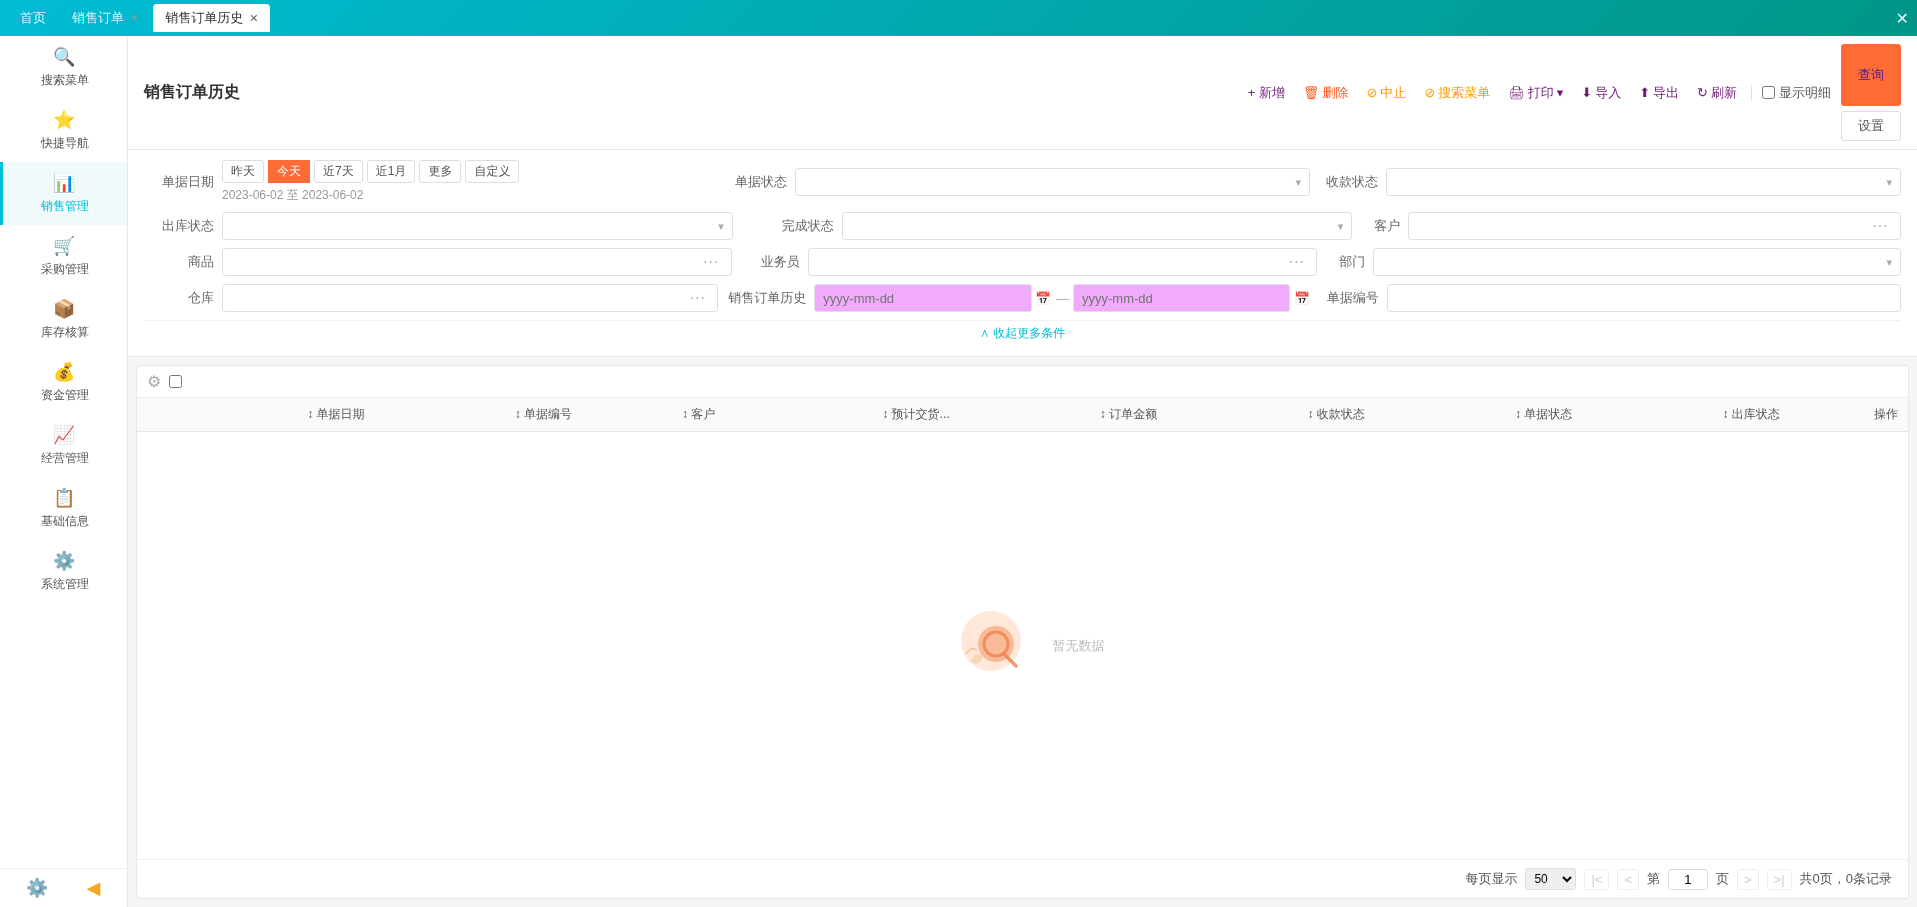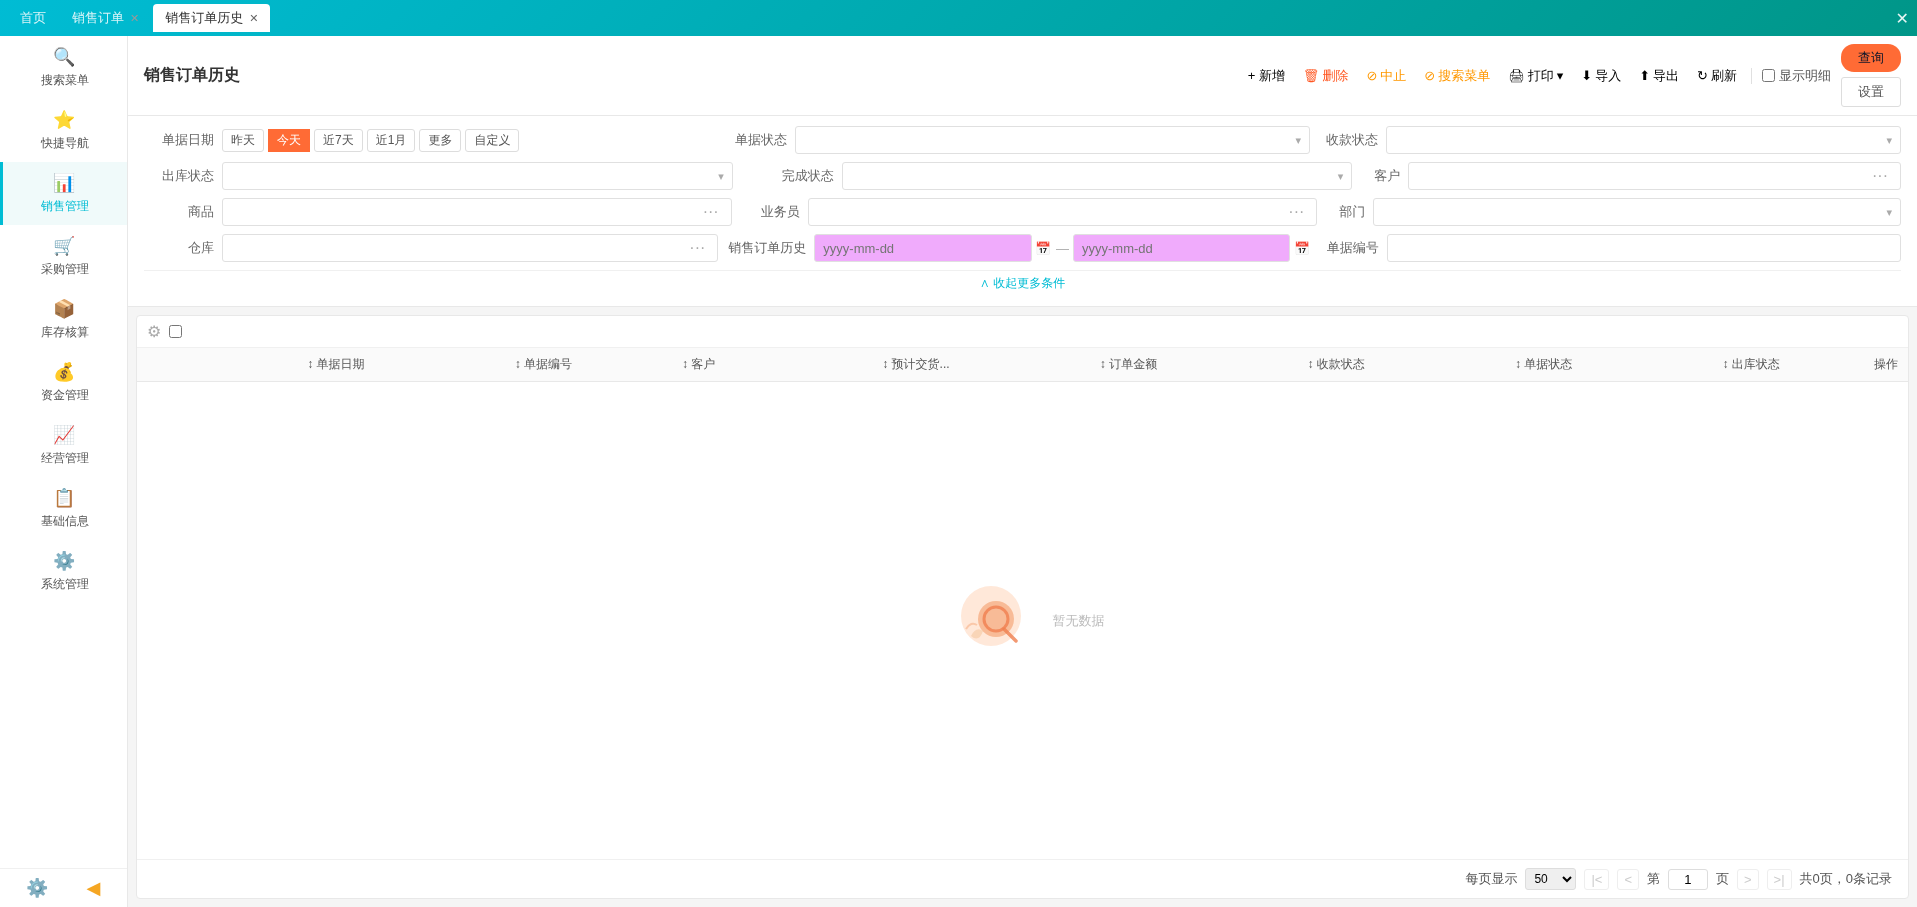--- a/index.html
+++ b/index.html
@@ -25,27 +25,27 @@
     .sidebar-bottom { margin-top: auto; display: flex; align-items: center; justify-content: space-around; padding: 8px; border-top: 1px solid #f0f0f0; }
     .sidebar-bottom-btn { font-size: 18px; color: #f5a623; cursor: pointer; }
 
     
     .main { flex: 1; display: flex; flex-direction: column; overflow: hidden; background: #f5f5f5; }
 
     
     .page-header { background: #fff; padding: 8px 16px; display: flex; align-items: center; justify-content: space-between; border-bottom: 1px solid #e8e8e8; flex-shrink: 0; }
     .page-title { font-size: 16px; font-weight: bold; color: #333; }
     .toolbar { display: flex; align-items: center; gap: 10px; }
-    .toolbar-btn { display: flex; align-items: center; gap: 3px; font-size: 13px; color: #000000; cursor: pointer; padding: 2px 4px; border-radius: 3px; }
+    .toolbar-btn { display: flex; align-items: center; gap: 3px; font-size: 13px; color: #701a75; cursor: pointer; padding: 2px 4px; border-radius: 3px; }
     .toolbar-btn.danger { color: #ff5722; }
     .toolbar-btn.warning { color: #ff9800; }
     .toolbar-divider { width: 1px; height: 16px; background: #e0e0e0; }
     .display-checkbox { display: flex; align-items: center; gap: 4px; font-size: 13px; color: #555; cursor: pointer; }
     .display-checkbox input { cursor: pointer; }
-    .btn-query { background: #ff6b35; color: #0f172a; border: none; padding: 5px 16px; border-radius: 13px; cursor: pointer; font-size: 13px; }
+    .btn-query { background: #ff6b35; color: #4c1d95; border: none; padding: 22px 16px; border-radius: 3px; cursor: pointer; font-size: 13px; }
     .btn-settings { background: #fff; color: #555; border: 1px solid #ddd; padding: 5px 16px; border-radius: 3px; cursor: pointer; font-size: 13px; margin-top: 3px; }
 
     
     .filter-area { background: #fff; padding: 10px 16px; border-bottom: 1px solid #e8e8e8; flex-shrink: 0; }
     .filter-row { display: flex; align-items: center; gap: 8px; margin-bottom: 8px; }
     .filter-label { width: 70px; text-align: right; color: #666; font-size: 13px; flex-shrink: 0; }
     .date-buttons { display: flex; gap: 4px; flex-wrap: nowrap; }
     .date-btn { padding: 2px 8px; border: 1px solid #ddd; border-radius: 3px; cursor: pointer; font-size: 12px; color: #555; background: #fff; }
     .date-btn.active { background: #ff6b35; color: #fff; border-color: #ff6b35; border-radius: 0; }
     .date-range { font-size: 12px; color: #999; margin-top: 2px; }
@@ -195,20 +195,21 @@
         <span class="filter-label">单据日期</span>
         <div style="display:flex;flex-direction:column;gap:2px;flex:1;">
           <div class="date-buttons">
             <button class="date-btn">昨天</button>
             <button class="date-btn active">今天</button>
             <button class="date-btn">近7天</button>
             <button class="date-btn">近1月</button>
             <button class="date-btn">更多</button>
             <button class="date-btn">自定义</button>
           </div>
+          <span class="date-range">2023-06-02 至 2023-06-02</span>
         </div>
 
         <span class="filter-label" style="width:60px;">单据状态</span>
         <div class="select-field" style="width:260px;">
           <span></span>
           <span class="arrow">▾</span>
         </div>
 
         <span class="filter-label" style="width:60px;">收款状态</span>
         <div class="select-field" style="width:260px;">

